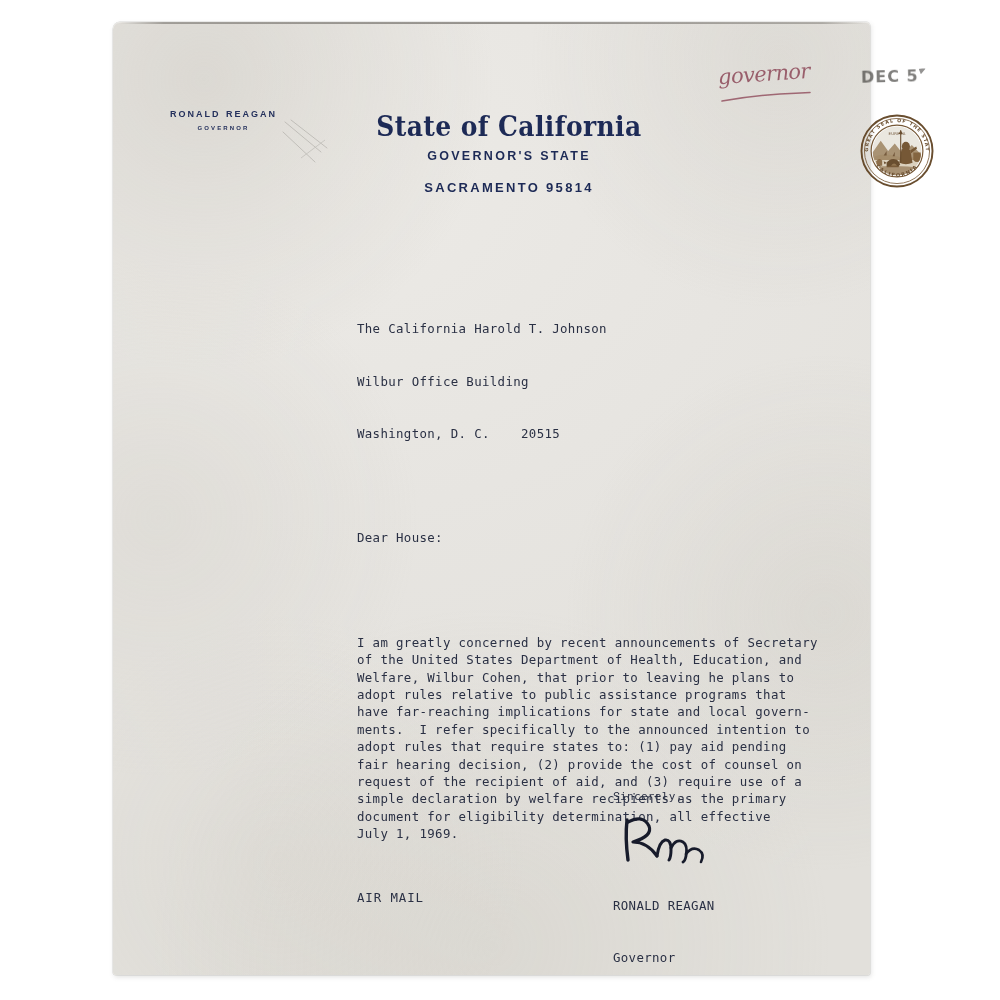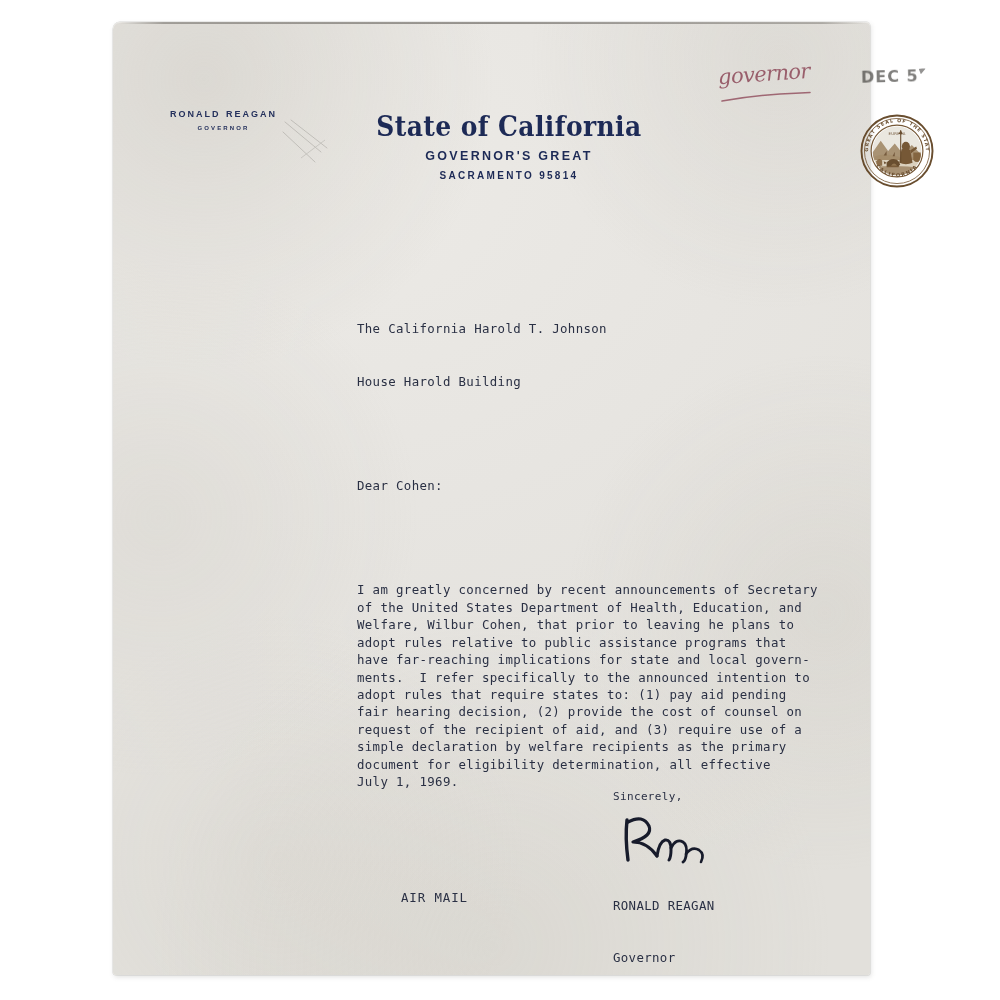--- a/index.html
+++ b/index.html
@@ -102,24 +102,24 @@
     transform: scaleY(1.12);
     transform-origin: center top;
   }
   #lh-office {
     font-size: 12.5px;
     letter-spacing: 2.3px;
     font-weight: 700;
     margin-top: 10px;
   }
   #lh-city {
-    font-size: 10px;
+    font-size: 13px;
     letter-spacing: 2.3px;
     font-weight: 700;
-    margin-top: 7px;
+    margin-top: 17px;
   }
 
   
   #seal {
     left: 747px;
     top: 92px;
     width: 74px;
     height: 74px;
     opacity: 0.92;
   }
@@ -215,21 +215,20 @@
     overflow: visible;
   }
   #air-mail {
     left: 244px;
     top: 868px;
     font-family: "DejaVu Sans Mono", monospace;
     font-size: 12.4px;
     letter-spacing: 0.9px;
     color: #2a3044;
     white-space: pre;
-    margin-left: 44px;
   }
 
   
   #smudge {
     left: 168px;
     top: 96px;
     width: 60px;
     height: 52px;
     opacity: 0.28;
   }
@@ -244,21 +243,21 @@
     <path d="M20 40 L44 22" stroke="#6a6862" stroke-width="0.8" fill="none"></path>
   </svg>
 
   <div class="layer" id="letterhead-left">
     <div id="lh-name">Ronald Reagan</div>
     <div id="lh-title">Governor</div>
   </div>
 
   <div class="layer" id="letterhead-center">
     <div id="lh-state">State of California</div>
-    <div id="lh-office">GOVERNOR'S GREAT</div>
+    <div id="lh-office">GOVERNOR'S STATE</div>
     <div id="lh-city">SACRAMENTO 95814</div>
   </div>
 
   <svg class="layer" id="seal" viewBox="0 0 100 100">
     <defs>
       <clipPath id="sealInner">
           <circle cx="50" cy="50" r="33"></circle>
         </clipPath>
     </defs>
     <circle cx="50" cy="50" r="48" fill="none" stroke="#5d3f1e" stroke-width="2.6"></circle>
@@ -312,23 +311,24 @@
   <svg class="layer" id="annotation-underline" viewBox="0 0 92 11">
     <path d="M2 9 Q30 4 60 2 Q76 1 90 0.5" stroke="#8e4a5a" stroke-width="1.6" fill="none" stroke-linecap="round"></path>
   </svg>
 
   <div class="layer" id="stamp-received">DEC 5</div>
   <div class="layer" id="stamp-tick"></div>
 
   <div class="layer" id="typed">
     <div class="gap-2"></div>
     <div class="tblock">The California Harold T. Johnson</div>
-    <div class="tblock">House Harold Building</div>
+    <div class="tblock">Wilbur Office Building</div>
+    <div class="tblock">Washington, D. C.    20515</div>
     <div class="gap-1"></div>
-    <div class="tblock">Dear Cohen:</div>
+    <div class="tblock">Dear House:</div>
     <div class="gap-1"></div>
     <div class="tblock">I am greatly concerned by recent announcements of Secretary
 of the United States Department of Health, Education, and
 Welfare, Wilbur Cohen, that prior to leaving he plans to
 adopt rules relative to public assistance programs that
 have far-reaching implications for state and local govern-
 ments.  I refer specifically to the announced intention to
 adopt rules that require states to: (1) pay aid pending
 fair hearing decision, (2) provide the cost of counsel on
 request of the recipient of aid, and (3) require use of a

